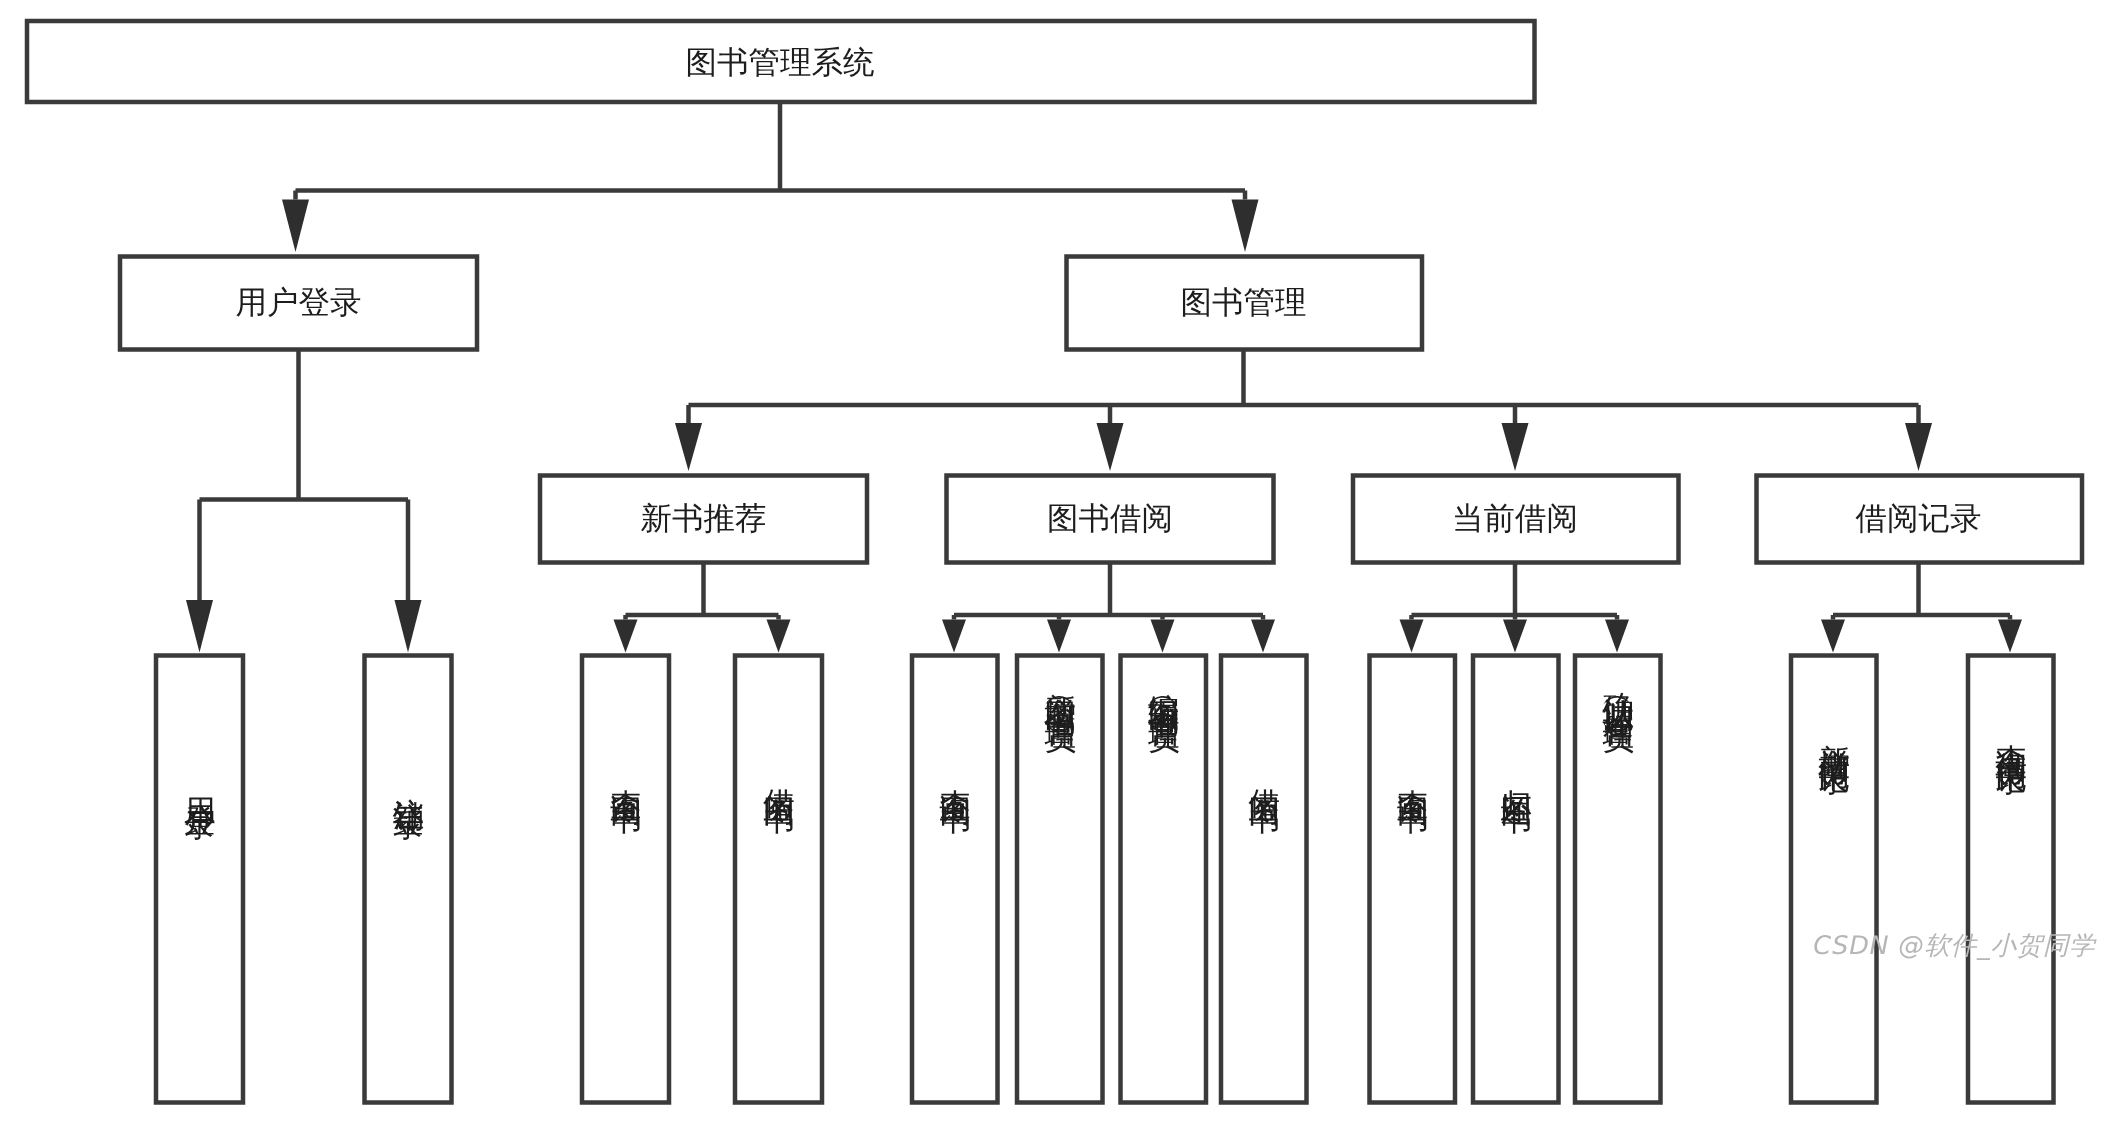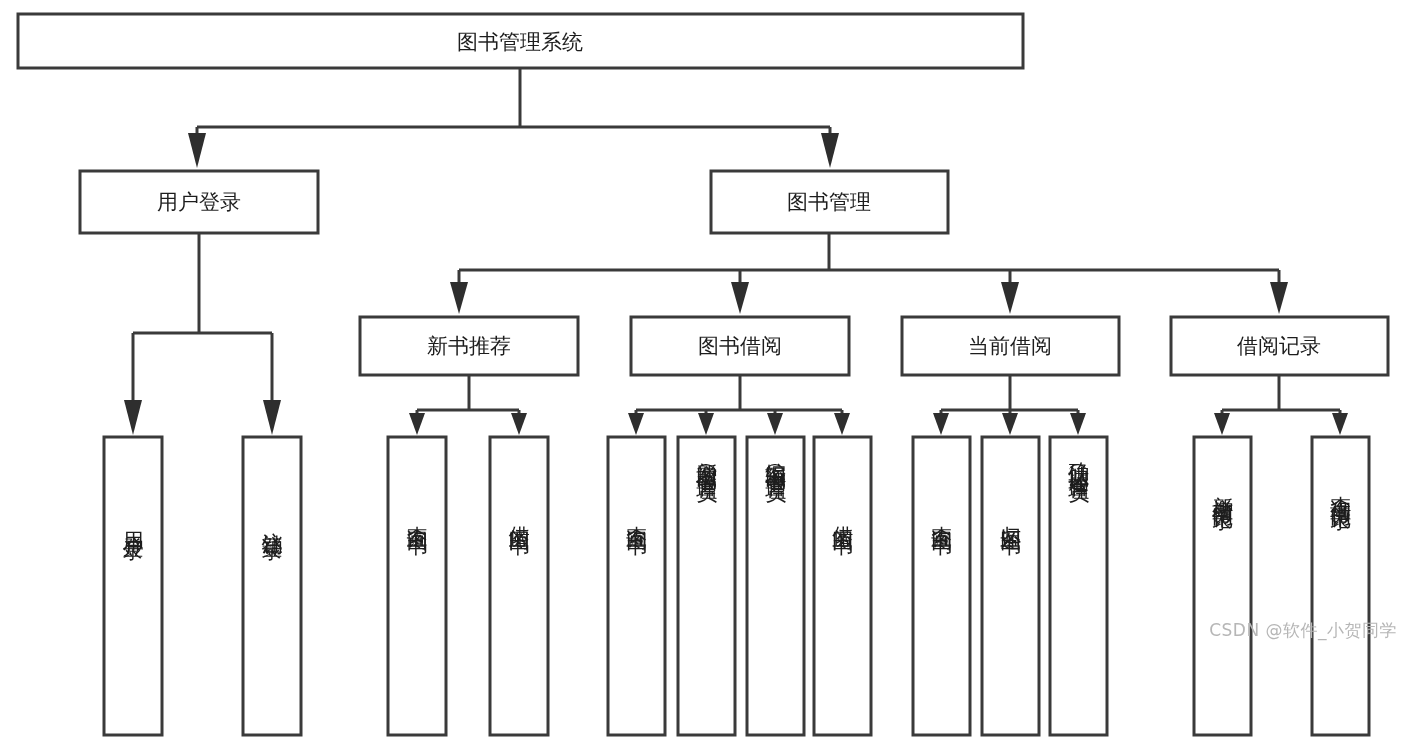--- a/index.html
+++ b/index.html
@@ -69,20 +69,21 @@
   }
   .watermark {
     position: absolute;
     right: 8px;
     bottom: 8px;
     font-family: "DejaVu Sans", "Liberation Sans", sans-serif;
     font-size: 17px;
     color: #b6b6b6;
     letter-spacing: 0.5px;
     white-space: nowrap;
+    font-style: italic;
   }
 </style>
 </head>
 <body>
 
 <div id="diagram-root">
 
   <svg class="diagram-canvas" viewBox="0 0 1405 747" xmlns="http://www.w3.org/2000/svg">
     <defs></defs>
 

